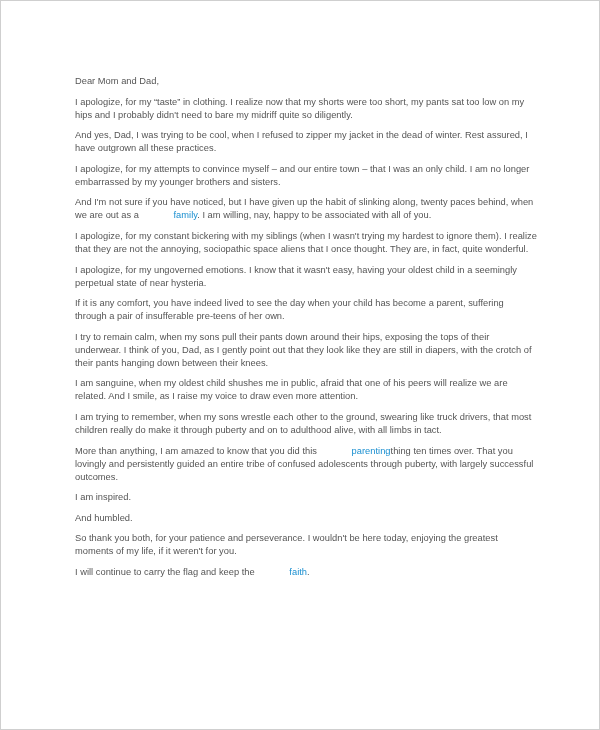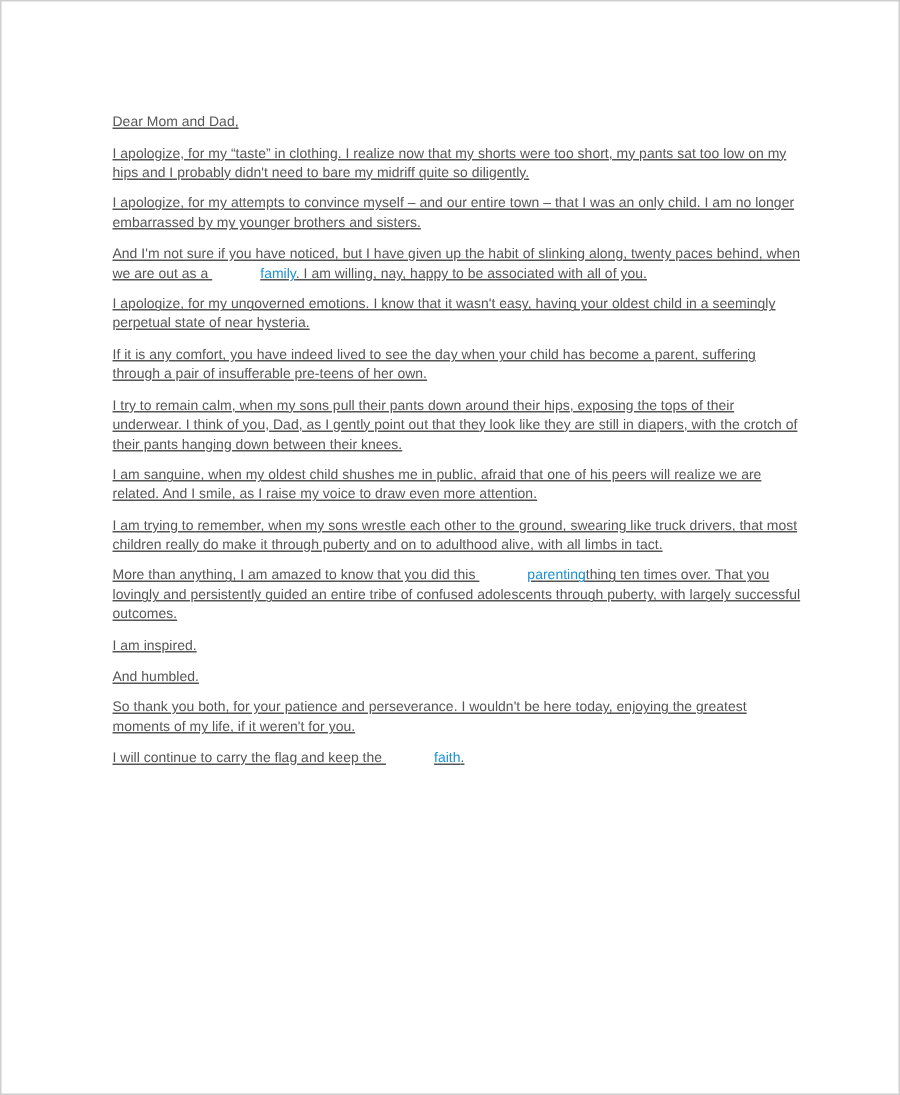--- a/index.html
+++ b/index.html
@@ -14,34 +14,35 @@
     .letter {
       position: absolute;
       left: 74px;
       top: 74px;
       width: 462px;
       font-family: "Liberation Sans", sans-serif;
       font-size: 9.3px;
       line-height: 13px;
       color: #555555;
       letter-spacing: 0.02px;
-      text-decoration: underline;
     }
     .letter p { margin: 0 0 7.6px 0; }
     .letter a { color: #1a8fd0; text-decoration: none; padding-left: 32px; }
   </style>
 </head>
 <body>
 
 <div class="page">
   <div class="letter">
     <p>Dear Mom and Dad,</p>
     <p>I apologize, for my “taste” in clothing. I realize now that my shorts were too short, my pants sat too low on my hips and I probably didn't need to bare my midriff quite so diligently.</p>
+    <p>And yes, Dad, I was trying to be cool, when I refused to zipper my jacket in the dead of winter. Rest assured, I have outgrown all these practices.</p>
     <p>I apologize, for my attempts to convince myself – and our entire town – that I was an only child. I am no longer embarrassed by my younger brothers and sisters.</p>
     <p><span>And I'm not sure if you have noticed, but I have given up the habit of slinking along, twenty paces behind, when we are out as a </span><a>family</a><span>. I am willing, nay, happy to be associated with all of you.</span></p>
+    <p>I apologize, for my constant bickering with my siblings (when I wasn't trying my hardest to ignore them). I realize that they are not the annoying, sociopathic space aliens that I once thought. They are, in fact, quite wonderful.</p>
     <p>I apologize, for my ungoverned emotions. I know that it wasn't easy, having your oldest child in a seemingly perpetual state of near hysteria.</p>
     <p>If it is any comfort, you have indeed lived to see the day when your child has become a parent, suffering through a pair of insufferable pre-teens of her own.</p>
     <p>I try to remain calm, when my sons pull their pants down around their hips, exposing the tops of their underwear. I think of you, Dad, as I gently point out that they look like they are still in diapers, with the crotch of their pants hanging down between their knees.</p>
     <p>I am sanguine, when my oldest child shushes me in public, afraid that one of his peers will realize we are related. And I smile, as I raise my voice to draw even more attention.</p>
     <p>I am trying to remember, when my sons wrestle each other to the ground, swearing like truck drivers, that most children really do make it through puberty and on to adulthood alive, with all limbs in tact.</p>
     <p><span>More than anything, I am amazed to know that you did this </span><a>parenting</a><span>thing ten times over. That you lovingly and persistently guided an entire tribe of confused adolescents through puberty, with largely successful outcomes.</span></p>
     <p>I am inspired.</p>
     <p>And humbled.</p>
     <p>So thank you both, for your patience and perseverance. I wouldn't be here today, enjoying the greatest moments of my life, if it weren't for you.</p>
     <p><span>I will continue to carry the flag and keep the </span><a>faith</a><span>.</span></p>

